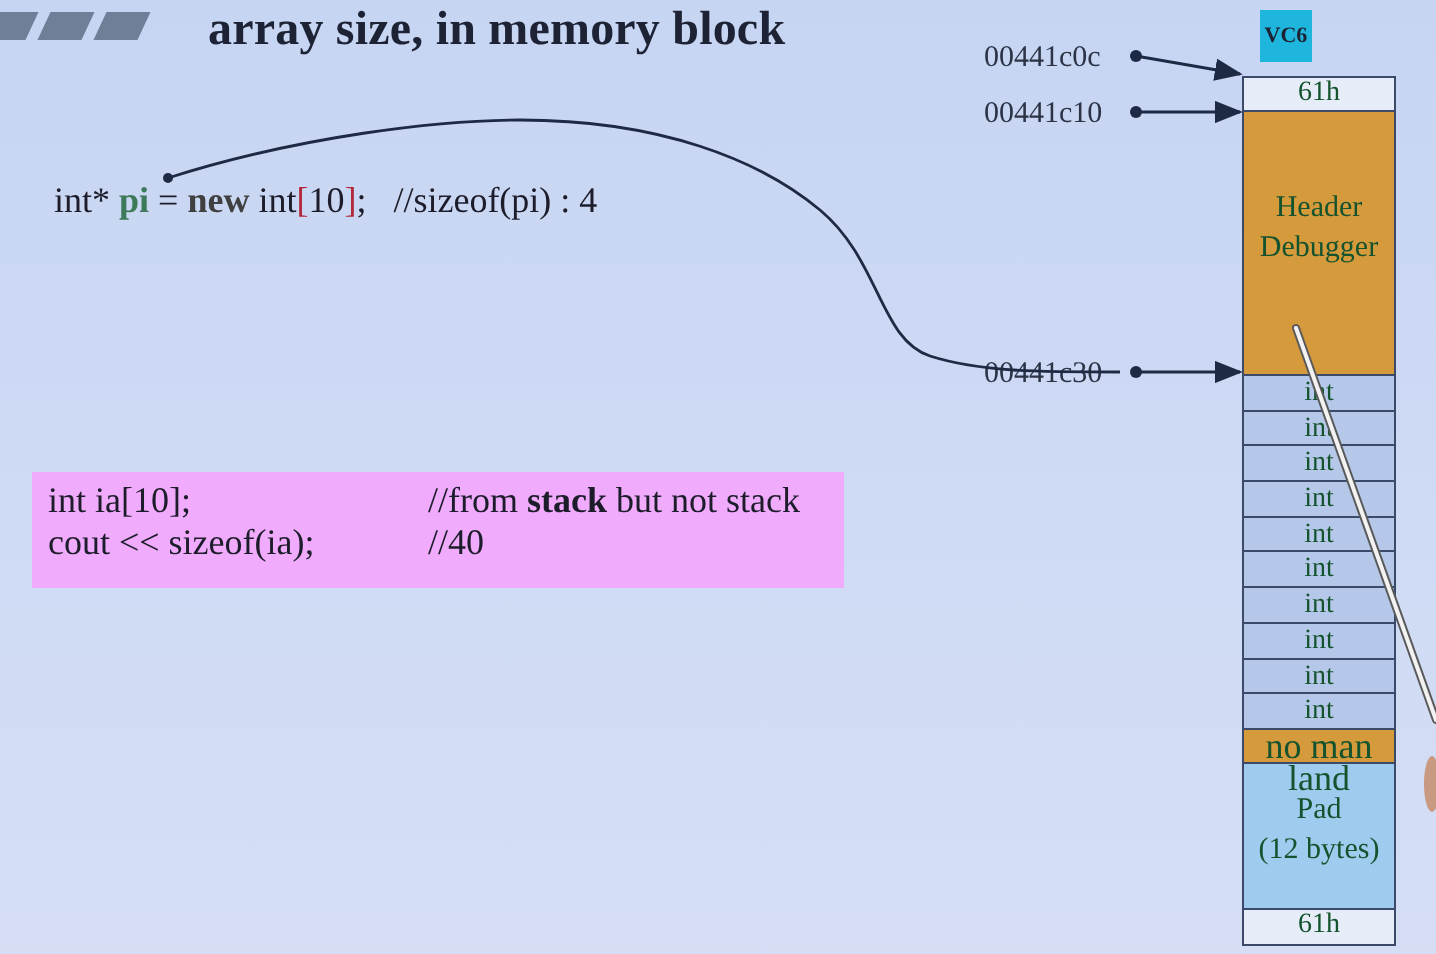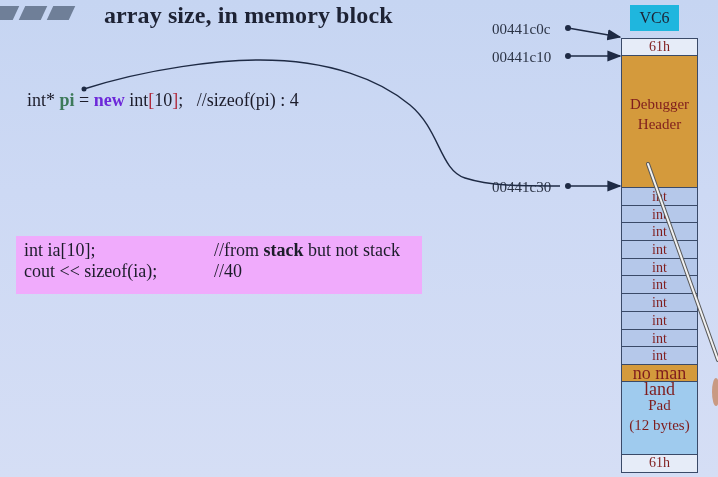--- a/index.html
+++ b/index.html
@@ -13,43 +13,43 @@
   .title-bars span {
     display:block; width:22px; height:14px; background:#6f7f98;
     transform: skewX(-25deg);
   }
   .title-bars span:first-child { margin-left:-6px; }
   .title {
     position:absolute; left:104px; top:2px; font-size:24px; font-weight:bold;
     color:#1d2234; letter-spacing:0.1px;
   }
   .code1 { position:absolute; left:27px; top:90px; font-size:18px; line-height:21px; }
-  .kw-red { color:#6d28d9; font-weight:bold; }
+  .kw-red { color:#404040; font-weight:bold; }
   .var-green { color:#3d7a5a; font-weight:bold; }
   .bracket-red { color:#b0283a; }
   .code-box {
     position:absolute; left:16px; top:236px; width:406px; height:58px;
     background:#f0abfc; font-size:18px; line-height:21px; padding:4px 0 0 8px;
     box-sizing:border-box;
   }
   .code-box .row { display:flex; white-space:pre; }
   .code-box .c1 { width:190px; }
   .addr { position:absolute; font-size:15px; color:#2b3345; }
   .vc6 {
-    position:absolute; left:630px; top:5px; width:49px; height:26px;
-    background:#1fb6de; color:#1d2234; font-weight:normal; font-size:16px;
+    position:absolute; left:630px; top:5px; width:26px; height:26px;
+    background:#1fb6de; color:#1d2234; font-weight:bold; font-size:11px;
     text-align:center; line-height:26px;
   }
   .block {
     position:absolute; left:621px; top:38px; width:77px;
     border:1px solid #3a4a68; box-sizing:border-box;
   }
   .cell {
     border-bottom:1px solid #3a4a68; text-align:center; font-size:14px;
-    box-sizing:border-box; color:#7f1d1d;
+    box-sizing:border-box; color:#14532d;
   }
   .cell:last-child { border-bottom:none; }
   .c-white { background:#e6ecf8; height:17px; line-height:16px; }
   .c-header { background:#d49a3c; height:132px; padding-top:38px; line-height:20px; font-size:15px; }
   .c-int { background:#b5c8ea; height:17.7px; line-height:17px; }
   .c-noman { background:#d49a3c; height:17px; line-height:16px; font-size:18px; }
   .c-pad { background:#9fcbee; height:73px; padding-top:13px; line-height:20px; font-size:15px; }
   svg.overlay { position:absolute; left:0; top:0; }
 </style>
 </head>
@@ -79,22 +79,22 @@
 
 <div class="vc6">VC6</div>
 
 <div class="addr" style="left:492px; top:21px;">00441c0c</div>
 <div class="addr" style="left:492px; top:49px;">00441c10</div>
 <div class="addr" style="left:492px; top:179px;">00441c30</div>
 
 <div class="block">
   <div class="cell c-white">61h</div>
   <div class="cell c-header">
+    <div>Header</div>
     <div>Debugger</div>
-    <div>Header</div>
   </div>
   <div class="cell c-int">int</div>
   <div class="cell c-int">int</div>
   <div class="cell c-int">int</div>
   <div class="cell c-int">int</div>
   <div class="cell c-int">int</div>
   <div class="cell c-int">int</div>
   <div class="cell c-int">int</div>
   <div class="cell c-int">int</div>
   <div class="cell c-int">int</div>

